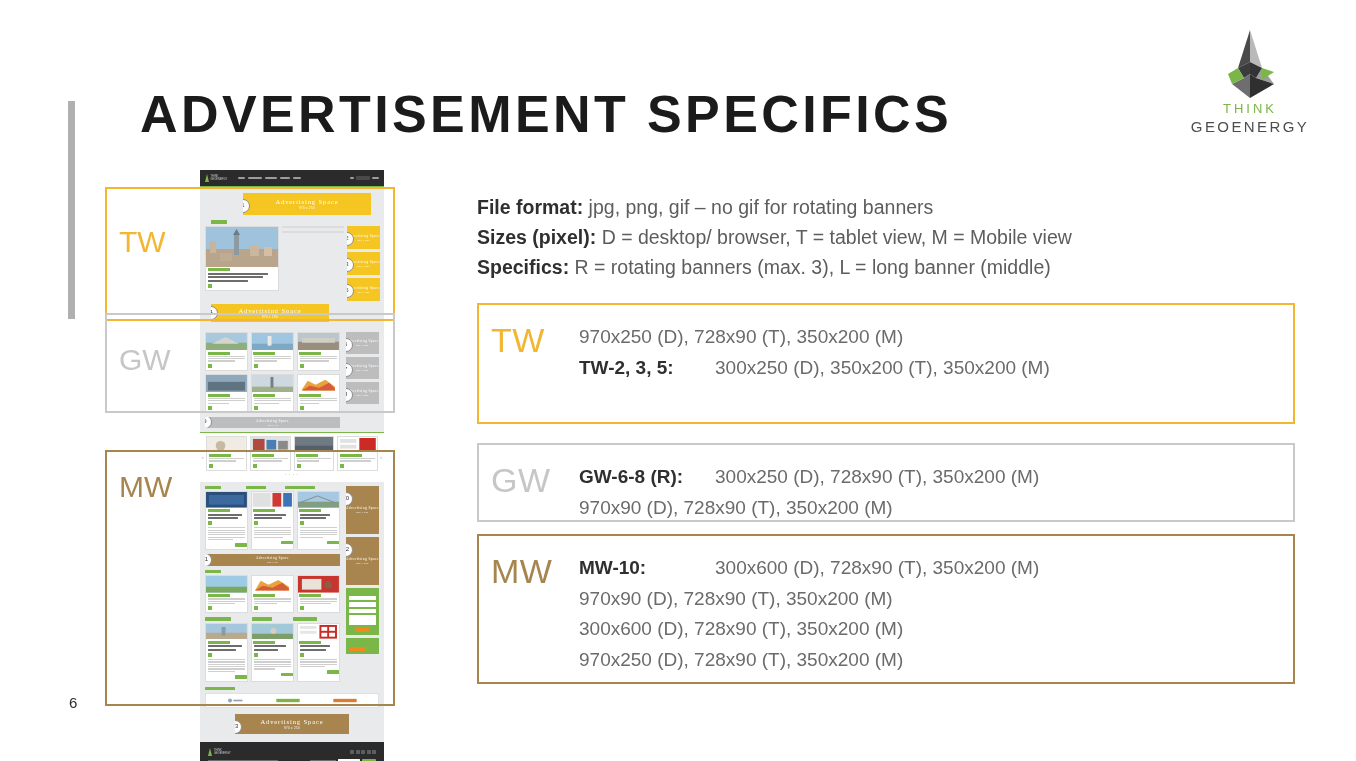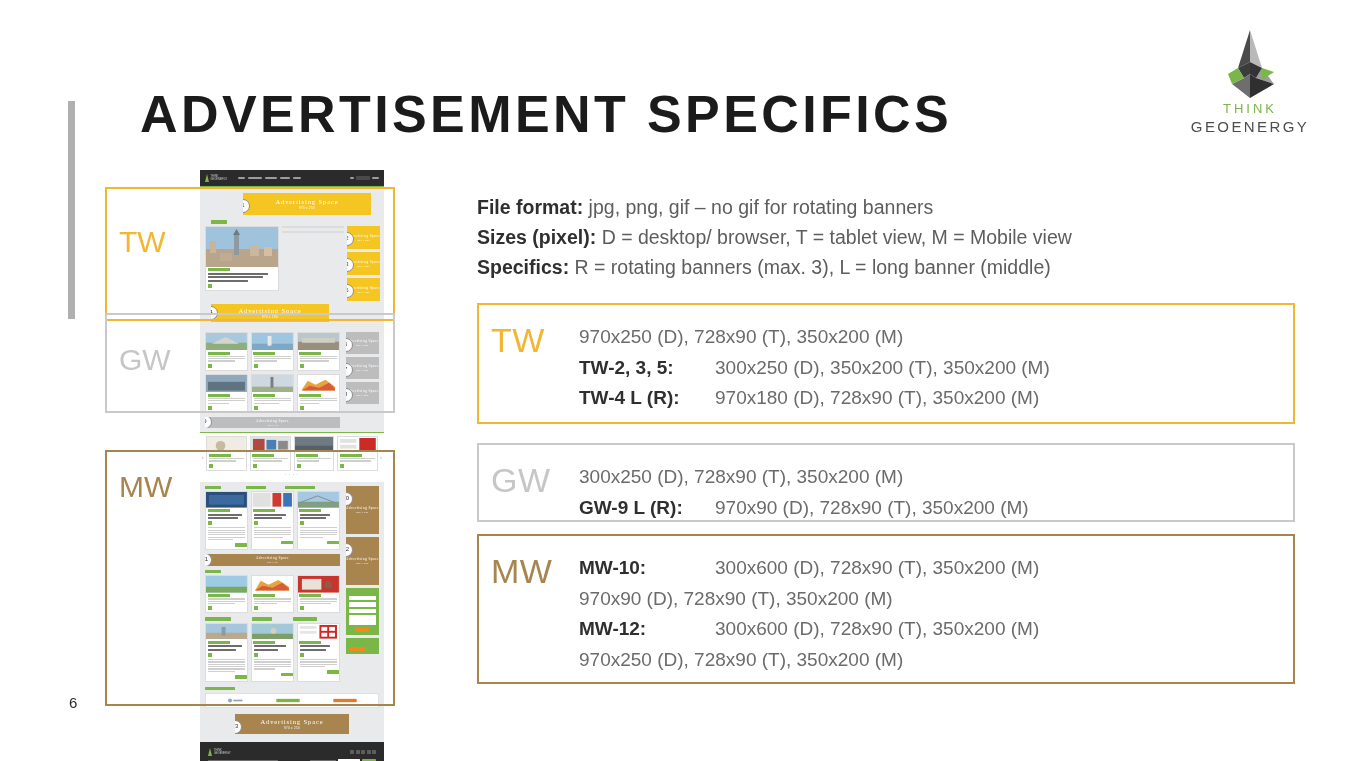--- a/index.html
+++ b/index.html
@@ -381,52 +381,47 @@
   <div class="spec-box tw">
     <div class="spec-tag">TW</div>
     <div class="spec-rows">
       <div class="spec-row">
         <span class="dims">970x250 (D), 728x90 (T), 350x200 (M)</span>
       </div>
       <div class="spec-row">
         <span class="code">TW-2, 3, 5:</span>
         <span class="dims">300x250 (D), 350x200 (T), 350x200 (M)</span>
       </div>
-      <div class="spec-row">
-        <span class="code">TW-4 L (R):</span>
-        <span class="dims">970x180 (D), 728x90 (T), 350x200 (M)</span>
-      </div>
     </div>
   </div>
 
   <div class="spec-box gw">
     <div class="spec-tag">GW</div>
     <div class="spec-rows">
       <div class="spec-row">
+        <span class="code">GW-6-8 (R):</span>
         <span class="dims">300x250 (D), 728x90 (T), 350x200 (M)</span>
       </div>
       <div class="spec-row">
-        <span class="code">GW-9 L (R):</span>
         <span class="dims">970x90 (D), 728x90 (T), 350x200 (M)</span>
       </div>
     </div>
   </div>
 
   <div class="spec-box mw">
     <div class="spec-tag">MW</div>
     <div class="spec-rows">
       <div class="spec-row">
         <span class="code">MW-10:</span>
         <span class="dims">300x600 (D), 728x90 (T), 350x200 (M)</span>
       </div>
       <div class="spec-row">
         <span class="dims">970x90 (D), 728x90 (T), 350x200 (M)</span>
       </div>
       <div class="spec-row">
-        <span class="code">MW-12:</span>
         <span class="dims">300x600 (D), 728x90 (T), 350x200 (M)</span>
       </div>
       <div class="spec-row">
         <span class="dims">970x250 (D), 728x90 (T), 350x200 (M)</span>
       </div>
     </div>
   </div>
 
   <div class="mockup">
 

